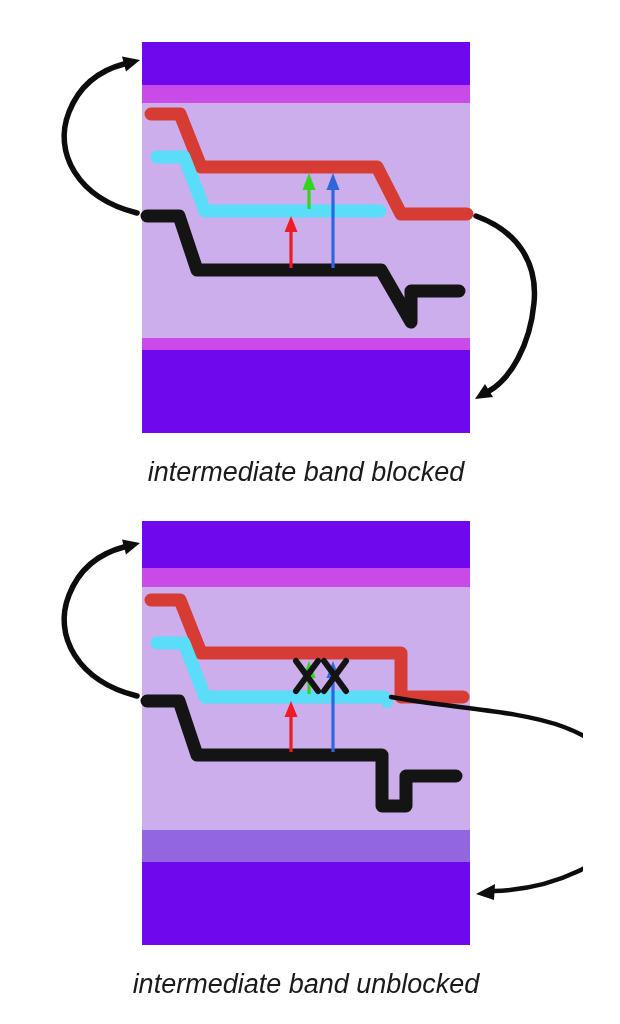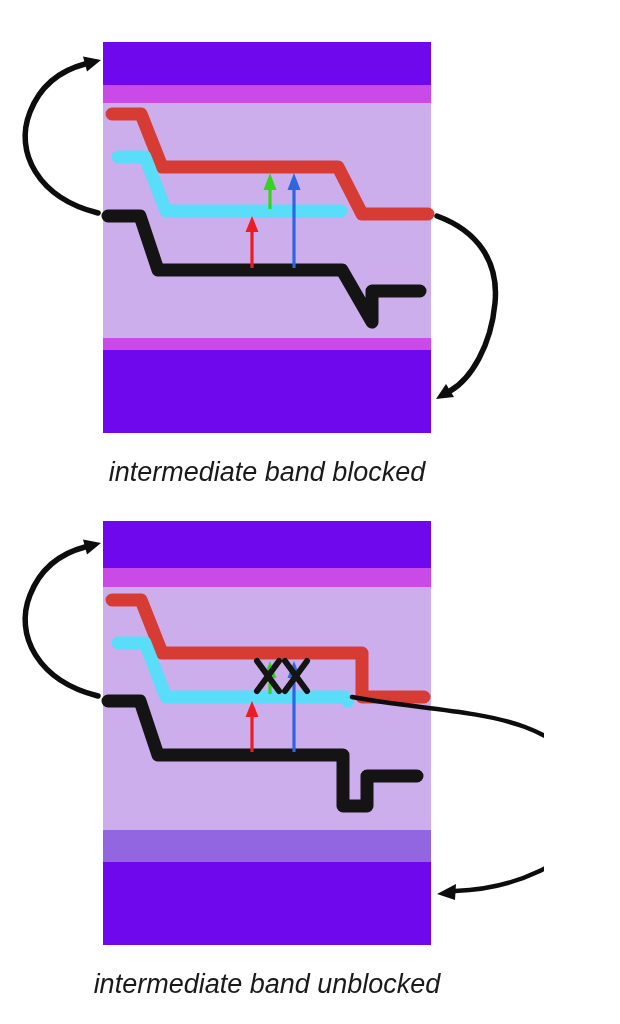--- a/index.html
+++ b/index.html
@@ -3,20 +3,21 @@
 <meta charset="utf-8">
 <style>
   html, body { margin: 0; padding: 0; background: #fff; }
   .canvas {
     position: relative;
     width: 544px;
     height: 1024px;
     background: var(--background, #fff);
     font-family: "Liberation Sans", sans-serif;
     overflow: hidden;
+    margin-left: 39px;
   }
   svg { display: block; }
 
   .contact-layer   { fill: var(--contact-violet); }
   .barrier-magenta { fill: var(--barrier-magenta); }
   .barrier-purple  { fill: var(--barrier-purple); }
   .absorber-layer  { fill: var(--absorber-lavender); }
 
   .band {
     fill: none;

